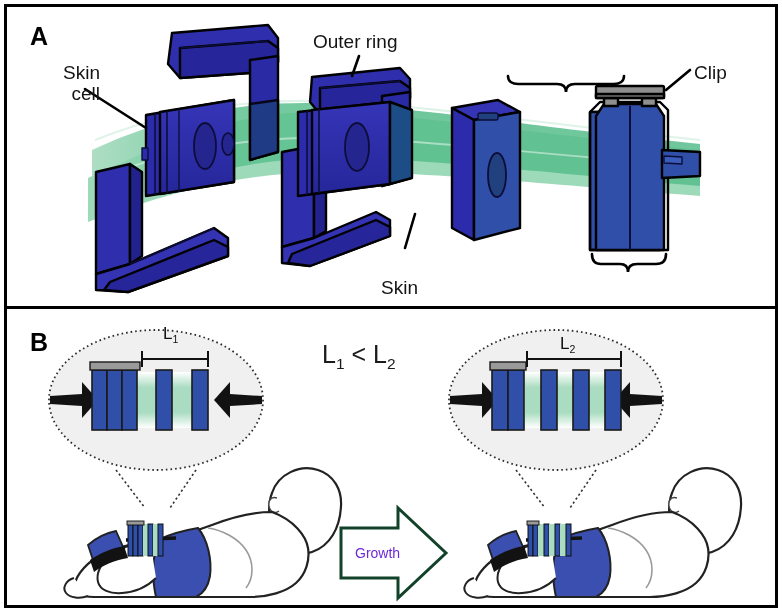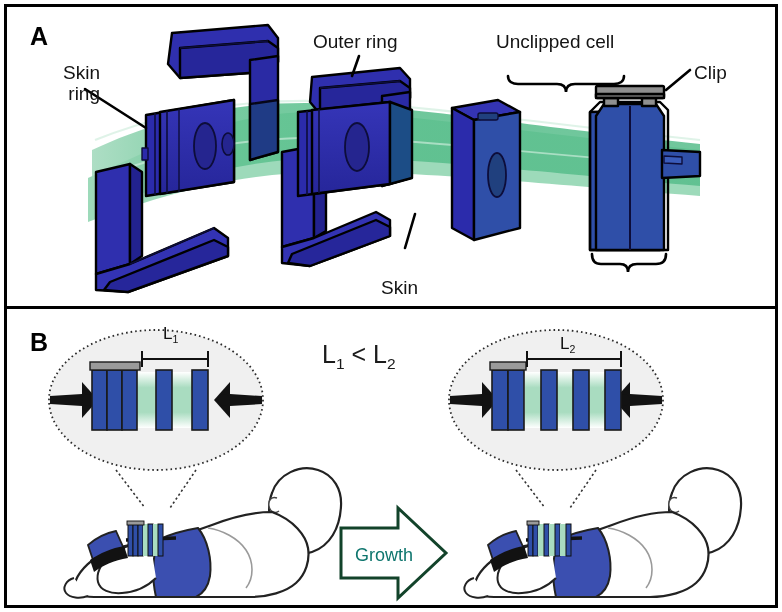--- a/index.html
+++ b/index.html
@@ -63,22 +63,22 @@
     position: absolute;
     font-family: "Liberation Sans", sans-serif;
     font-size: 17px;
     color: #111111;
     white-space: nowrap;
   }
   .dimlabel sub { font-size: 0.62em; }
   .growth-text {
     position: absolute;
     font-family: "Liberation Sans", sans-serif;
-    font-size: 18px;
-    color: #0f766e;
+    font-size: 14px;
+    color: #6d28d9;
     white-space: nowrap;
   }
   svg { display: block; }
   .svg-layer {
     position: absolute;
     left: 0; top: 0;
     width: 782px;
     height: 612px;
     pointer-events: none;
   }
@@ -341,26 +341,25 @@
     </g>
   </svg>
 
   <div class="frame"></div>
   <div class="panel-divider"></div>
 
   <div class="panel-letter" style="left:30px; top:22px;">A</div>
 
   <div class="label right" style="left:-20px; top:62px; width:120px;">
     <span>Skin</span><br>
-    <span>ring</span>
+    <span>cell</span>
   </div>
 
   <div class="label" style="left:313px; top:31px;">Outer ring</div>
 
-  <div class="label" style="left:496px; top:31px;">Unclipped cell</div>
 
   <div class="label" style="left:694px; top:62px;">Clip</div>
 
   <div class="label" style="left:381px; top:257px;margin-top:20px;">Skin</div>
 
 
   <div class="panel-letter" style="left:30px; top:328px;">B</div>
 
   <div class="ineq" style="left:322px; top:340px;">
     <span>L</span><sub>1</sub>

